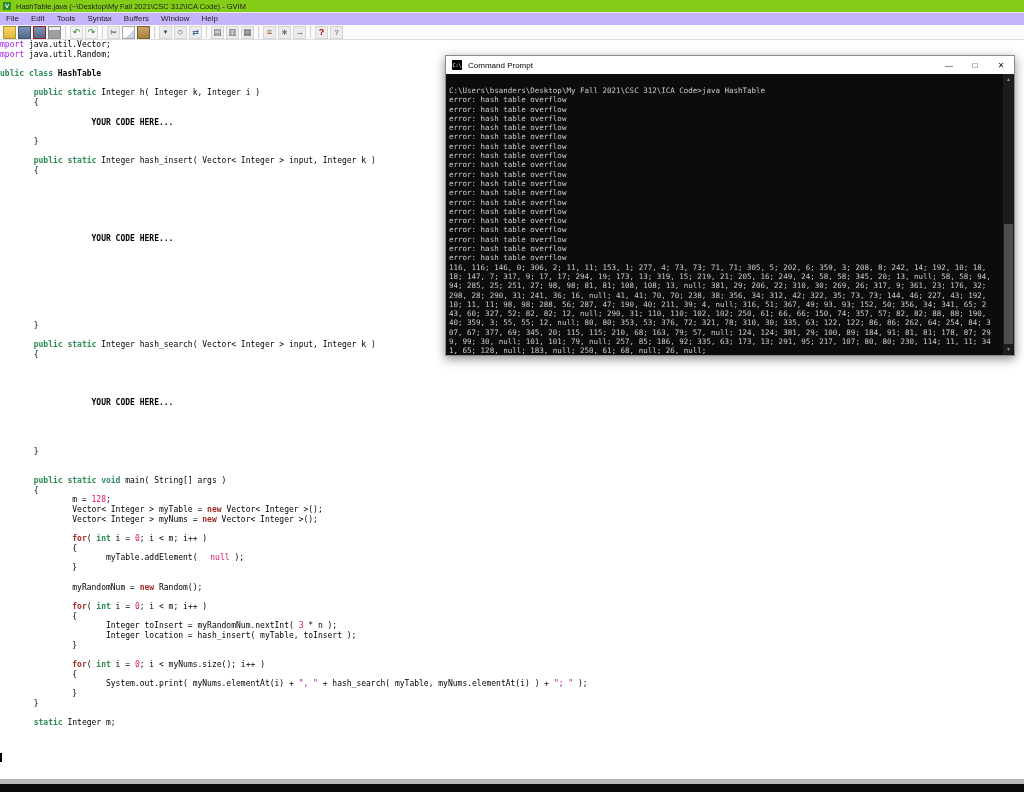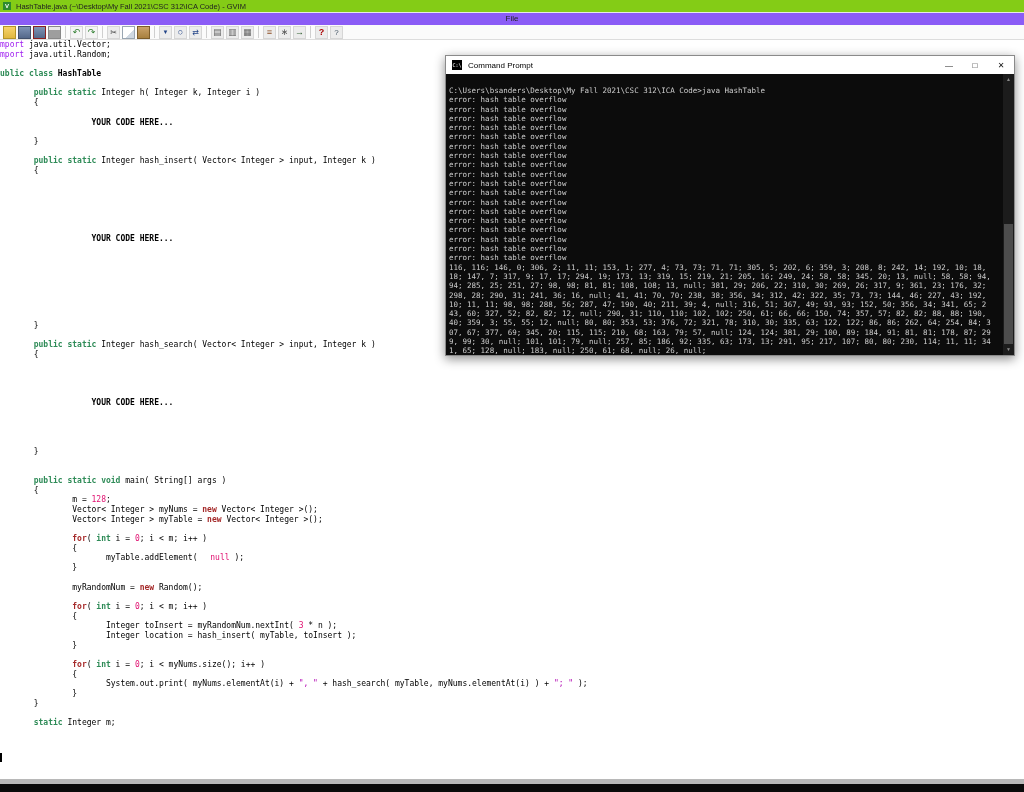--- a/index.html
+++ b/index.html
@@ -3,21 +3,21 @@
 <meta charset="utf-8">
 <style>
   html,body{margin:0;padding:0;}
   body{width:1024px;height:792px;overflow:hidden;background:#ffffff;font-family:"Liberation Sans",sans-serif;position:relative;}
   .screen{position:absolute;inset:0;width:1024px;height:792px;background:#ffffff;overflow:hidden;}
 
   
   .gvim-titlebar{position:absolute;left:0;top:0;width:1024px;height:12px;background:#84cc16;display:flex;align-items:center;border-bottom:1px solid #e8e8e8;}
   .gvim-icon{width:8px;height:8px;margin-left:3px;background:#2e8b2e;color:#fff;font-size:6px;line-height:8px;text-align:center;font-weight:bold;}
   .gvim-title{font-size:7.5px;color:#222;margin-left:5px;white-space:nowrap;}
-  .menu-bar{position:absolute;left:0;top:13px;width:1024px;height:12px;background:#8b5cf6;display:flex;align-items:center;flex-direction:column;}
+  .menu-bar{position:absolute;left:0;top:13px;width:1024px;height:12px;background:#c4b5fd;display:flex;align-items:center;}
   .menu-item{font-size:8px;color:#222;padding:0 6px;height:12px;line-height:12px;}
   .toolbar{position:absolute;left:0;top:25px;width:1024px;height:15px;background:#fbfbfb;border-bottom:1px solid #ddd;display:flex;align-items:center;padding-left:2px;box-sizing:border-box;}
   .ic{width:13px;height:13px;margin:0 1px;display:flex;align-items:center;justify-content:center;font-size:9px;color:#333;background:#ececec;border:1px solid #d6d6d6;box-sizing:border-box;}
   .tb-sep{width:1px;height:12px;background:#cfcfcf;margin:0 3px;}
   [data-icon="open-file"]{background:linear-gradient(#f7d36b,#e0b83f);border-color:#b59427;}
   [data-icon="save-file"]{background:linear-gradient(#7d93b5,#54688a);border-color:#41506b;}
   [data-icon="save-all"]{background:linear-gradient(#7d93b5,#54688a);border-color:#8a2020;}
   [data-icon="print"]{background:linear-gradient(#e9e9e9 30%,#9e9e9e 30%);border-color:#888;}
   [data-icon="undo"]::before{content:"↶";color:#2d7d2d;}
   [data-icon="redo"]::before{content:"↷";color:#2d7d2d;}
@@ -161,22 +161,22 @@
       <div class="cl"></div>
       <div class="cl"></div>
       <div class="cl"></div>
       <div class="cl"></div>
       <div class="cl"><span>       }</span></div>
       <div class="cl"></div>
       <div class="cl"></div>
       <div class="cl"><span>       </span><span class="tk-t">public static void</span><span> main( String[] args )</span></div>
       <div class="cl"><span>       {</span></div>
       <div class="cl"><span>               m = </span><span class="tk-n">128</span><span>;</span></div>
+      <div class="cl"><span>               Vector&lt; Integer &gt; myTable = </span><span class="tk-s">new</span><span> Vector&lt; Integer &gt;();</span></div>
       <div class="cl"><span>               Vector&lt; Integer &gt; myNums = </span><span class="tk-s">new</span><span> Vector&lt; Integer &gt;();</span></div>
-      <div class="cl"><span>               Vector&lt; Integer &gt; myTable = </span><span class="tk-s">new</span><span> Vector&lt; Integer &gt;();</span></div>
       <div class="cl"></div>
       <div class="cl"><span>               </span><span class="tk-s">for</span><span>( </span><span class="tk-t">int</span><span> i = </span><span class="tk-n">0</span><span>; i &lt; m; i++ )</span></div>
       <div class="cl"><span>               {</span></div>
       <div class="cl"><span>                      myTable.addElement( </span><span class="tk-c">null</span><span> );</span></div>
       <div class="cl"><span>               }</span></div>
       <div class="cl"></div>
       <div class="cl"><span>               myRandomNum = </span><span class="tk-s">new</span><span> Random();</span></div>
       <div class="cl"></div>
       <div class="cl"><span>               </span><span class="tk-s">for</span><span>( </span><span class="tk-t">int</span><span> i = </span><span class="tk-n">0</span><span>; i &lt; m; i++ )</span></div>
       <div class="cl"><span>               {</span></div>

